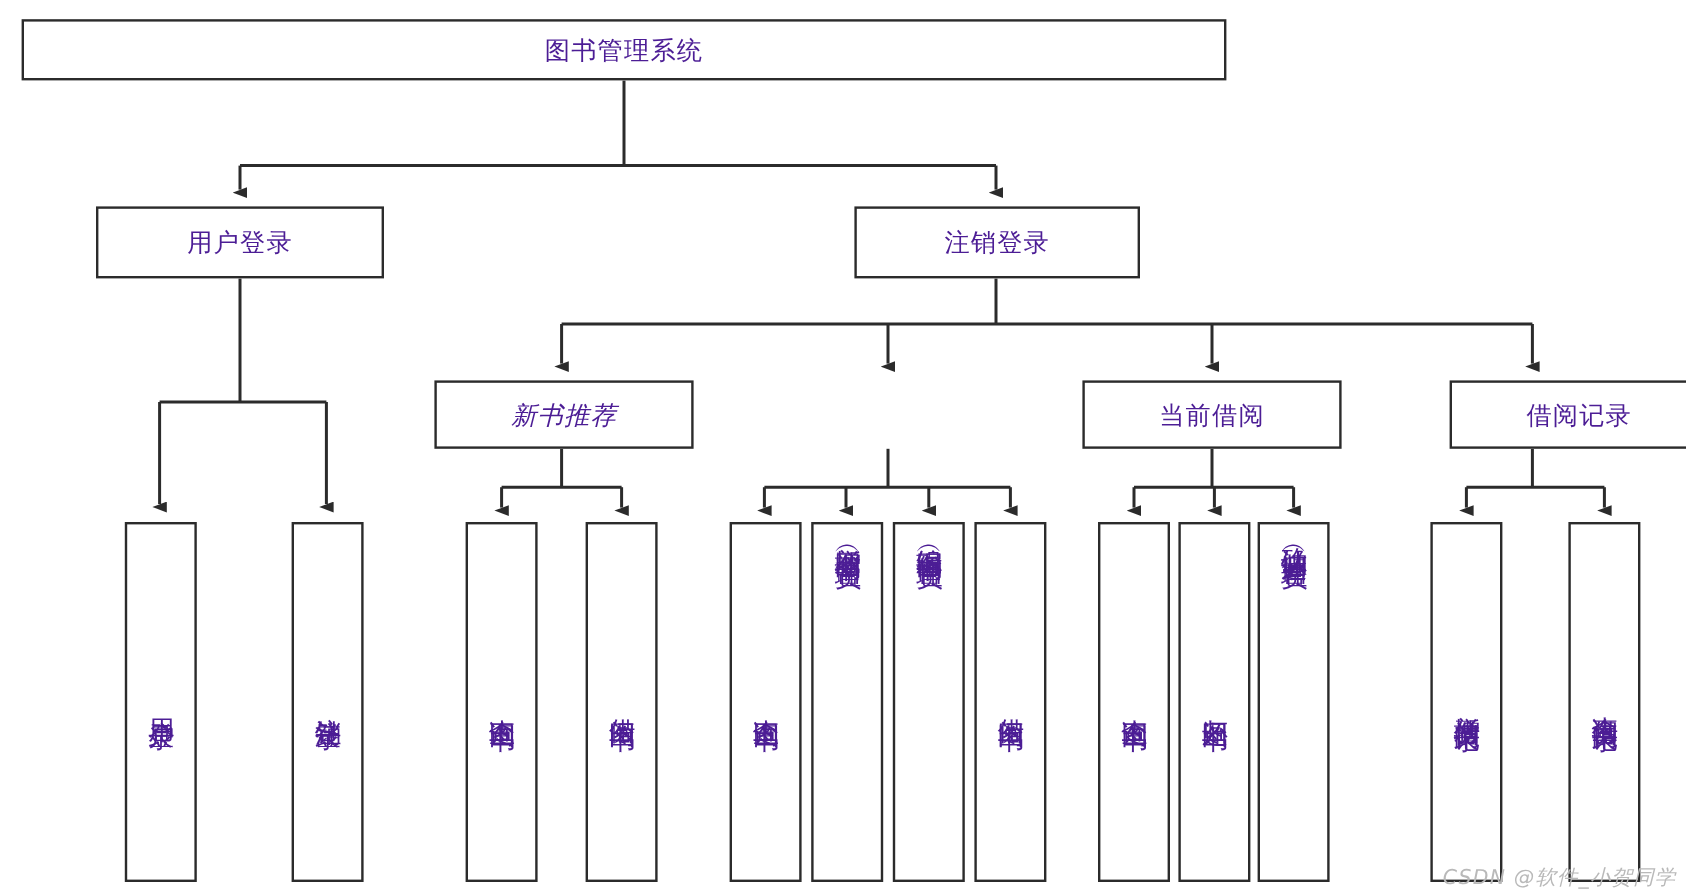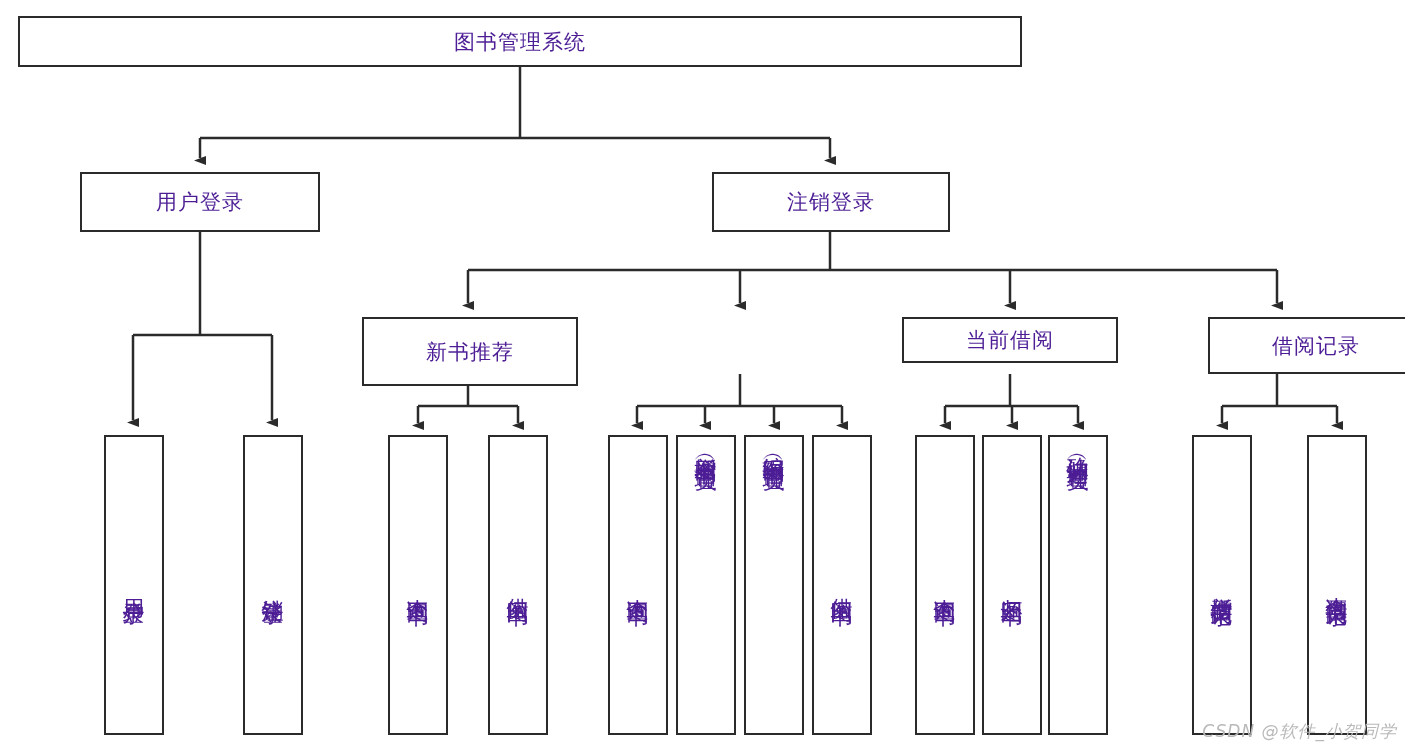--- a/index.html
+++ b/index.html
@@ -113,26 +113,26 @@
   </div>
 
   <div class="node h" style="left:80px;top:172px;width:240px;height:60px;">
     <span>用户登录</span>
   </div>
 
   <div class="node h" style="left:712px;top:172px;width:238px;height:60px;">
     <span>注销登录</span>
   </div>
 
-  <div class="node h" style="left:362px;top:317px;width:216px;height:69px;">
+  <div class="node h" style="left:362px;top:317px;width:216px;height:57px;font-style:italic;">
     <span>新书推荐</span>
   </div>
 
 
-  <div class="node h" style="left:902px;top:317px;width:216px;height:46px;">
+  <div class="node h" style="left:902px;top:317px;width:216px;height:57px;">
     <span>当前借阅</span>
   </div>
 
   <div class="node h" style="left:1172px;top:317px;width:216px;height:57px;margin-left:36px;">
     <span>借阅记录</span>
   </div>
 
   <div class="node v" style="left:104px;top:435px;width:60px;height:300px;">
     <span class="vtext">用户登录</span>
   </div>

